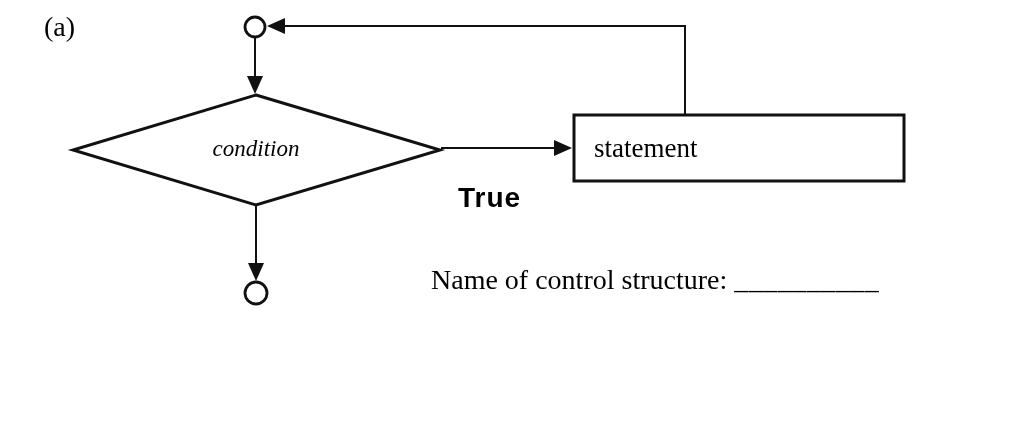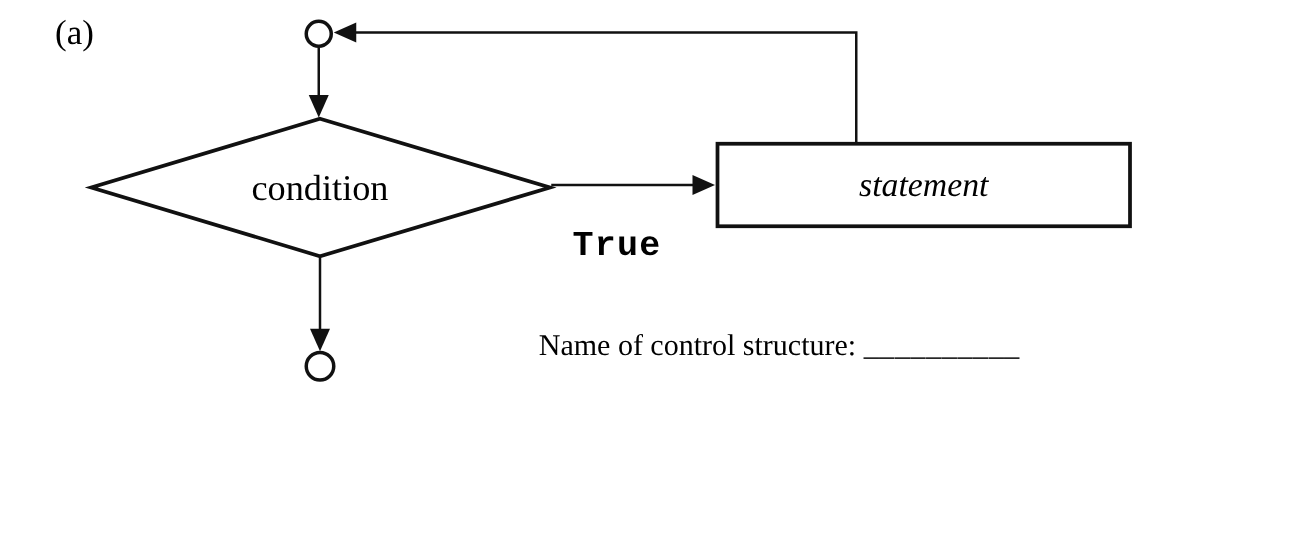--- a/index.html
+++ b/index.html
@@ -34,49 +34,49 @@
   .figure-label {
     left: 44px;
     top: 13px;
     font-size: 28px;
   }
   .condition-label {
     left: 156px;
     top: 137px;
     width: 200px;
     text-align: center;
-    font-size: 29px;
+    font-style: italic;
+    font-size: 23px;
   }
   .statement-label {
     left: 594px;
     top: 135px;
     width: 290px;
-    text-align: center;
-    font-style: italic;
+    text-align: left;
     font-size: 27px;
   }
   .branch-label {
-    font-family: Liberation Mono, monospace;
+    font-family: Liberation Sans, sans-serif;
     font-weight: bold;
     font-size: 28px;
     letter-spacing: 1px;
   }
   .true-label {
     left: 458px;
     top: 184px;
   }
   .false-label {
     left: 137px;
     top: 220px;
   }
   .question {
     position: absolute;
     left: 431px;
     top: 264px;
-    font-size: 24px;
+    font-size: 28px;
     line-height: 1.15;
     white-space: nowrap;
   }
   .question .blank {
     letter-spacing: 0.5px;
   }
 </style>
 </head>
 <body>
 

